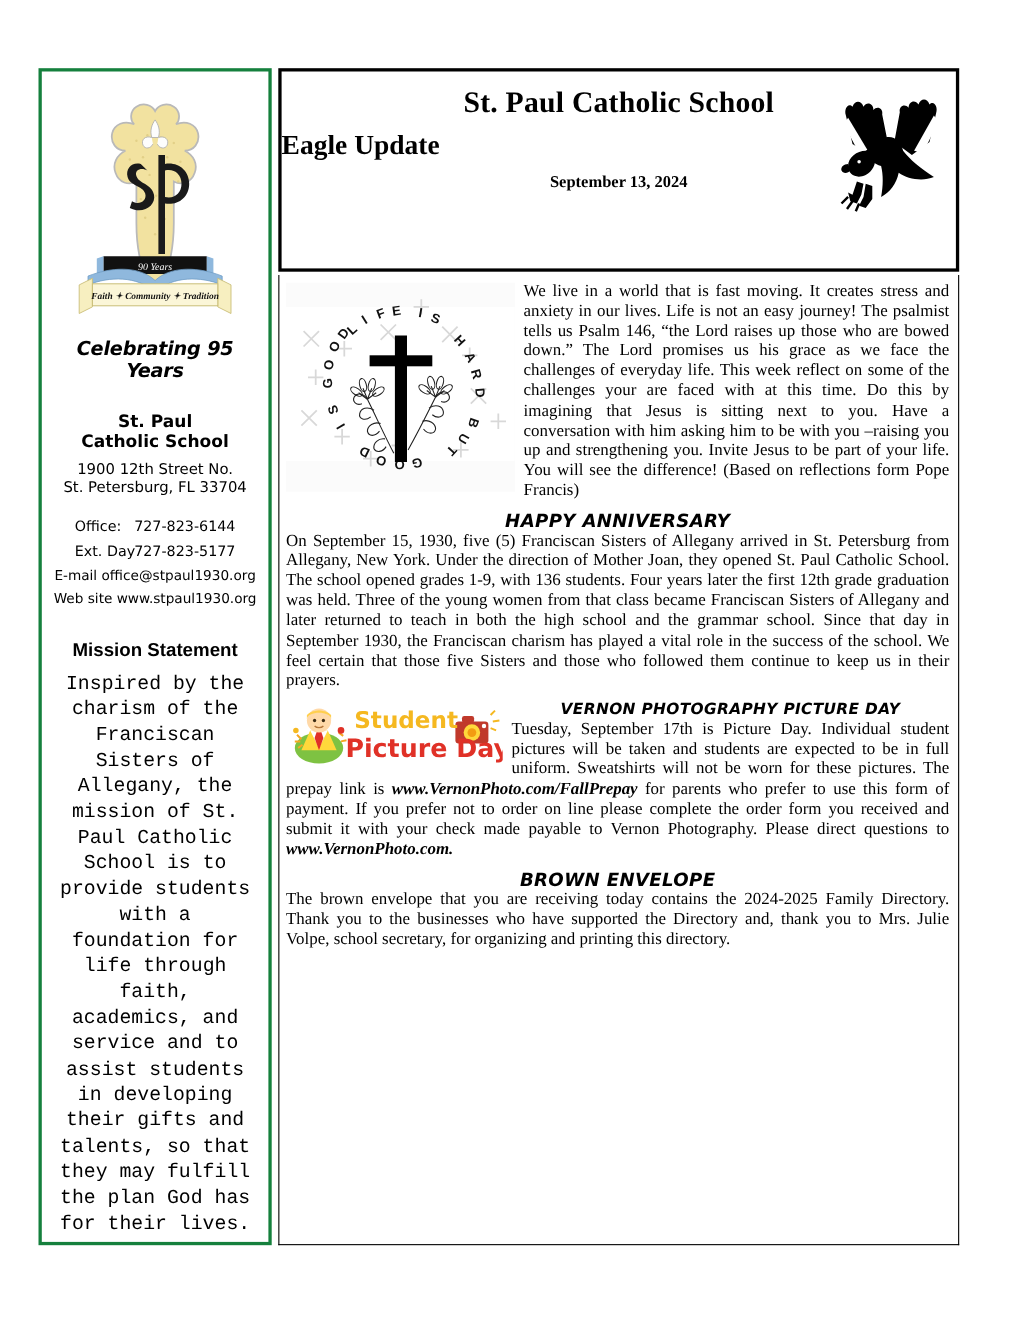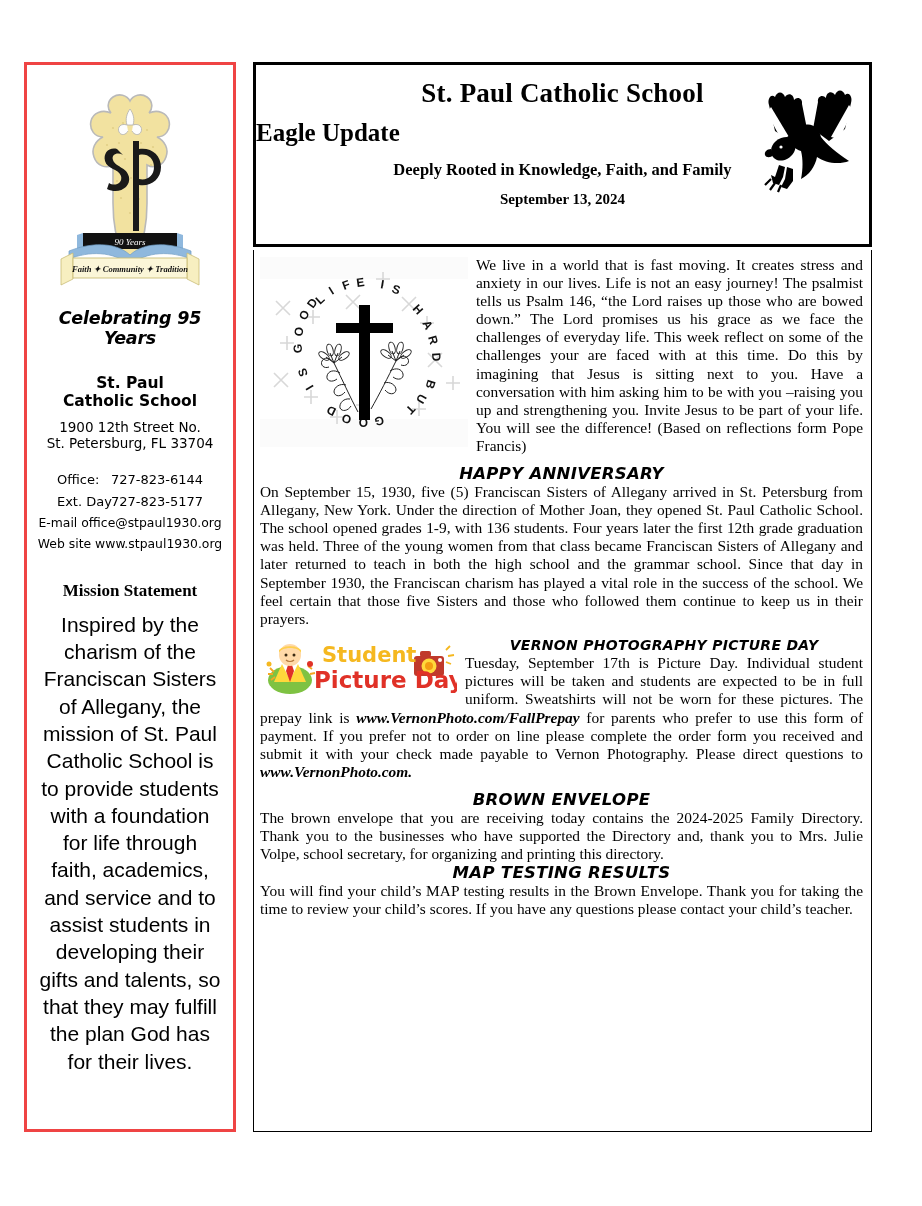--- a/index.html
+++ b/index.html
@@ -2,22 +2,22 @@
 <html><head>
 <meta charset="utf-8">
 <style>
   html,body{margin:0;padding:0;background:#ffffff;}
   body{width:922px;height:1206px;position:relative;font-family:"Liberation Serif",serif;color:#000;}
 
   .page{position:absolute;left:0;top:0;width:922px;height:1206px;}
 
   
   .sidebar{
-    position:absolute;left:24px;top:62px;width:212px;height:1070px;
-    border:3px solid #ef4444;box-sizing:border-box;
+    position:absolute;left:35px;top:62px;width:212px;height:1070px;
+    border:3px solid #15803d;box-sizing:border-box;
     padding:6px 8px 16px 8px;text-align:center;overflow:hidden;
   }
 
   
   .crest{width:150px;height:205px;margin:12px auto 0 auto;position:relative;}
   .crest svg{display:block;}
 
   .celebrating{
     font-family:"DejaVu Sans","Liberation Sans",sans-serif;
     font-weight:bold;font-style:italic;font-size:17.5px;
@@ -37,25 +37,25 @@
   }
   .contact .row{display:block;margin-bottom:9px;white-space:nowrap;}
   .contact .lab{display:inline-block;}
   .contact .val{display:inline-block;}
   .crow-1 .lab{width:54px;text-align:left;}
   .crow-2 .lab{width:54px;text-align:left;}
   .crow-3{font-size:12.4px;}
   .crow-4{font-size:12.4px;}
 
   .mission-title{
-    font-family:Liberation Serif, serif;font-weight:bold;font-size:17px;
+    font-family:Liberation Sans, sans-serif;font-weight:bold;font-size:17px;
     margin-top:30px;
   }
   .mission-body{
-    font-family:Liberation Sans, sans-serif;font-size:21px;line-height:1.30;
+    font-family:Liberation Mono, monospace;font-size:18px;line-height:1.30;
     margin-top:10px;padding:0 4px;
   }
 
   
   .headerbox{
     position:absolute;left:253px;top:62px;width:619px;height:185px;
     border:3px solid #000;box-sizing:border-box;overflow:hidden;
   }
   .h-title{
     font-family:"Liberation Serif",serif;font-weight:bold;font-size:27px;
@@ -201,21 +201,20 @@
       </span>
     </div>
 
     <div class="mission-title">Mission Statement</div>
     <div class="mission-body">Inspired by the charism of the Franciscan Sisters of Allegany, the mission of St. Paul Catholic School is to provide students with a foundation for life through faith, academics, and service and to assist students in developing their gifts and talents, so that they may fulfill the plan God has for their lives.</div>
   </div>
 
   <div class="headerbox">
     <div class="h-title">St. Paul Catholic School</div>
     <div class="h-sub">Eagle Update</div>
-    <div class="h-tag">Deeply Rooted in Knowledge, Faith, and Family</div>
     <div class="h-date">September 13, 2024</div>
 
     <div class="eagle">
       <svg viewBox="0 0 98 118" width="98" height="118">
         <g fill="#000">
 
           <path d="M8 26 C6 20 10 14 14 18 C16 12 22 12 24 18 C27 13 33 15 33 21
                    C36 17 42 19 41 25 L46 50 L30 62 L14 52 Z"></path>
           <path d="M10 28 L28 58 L20 60 L6 34 Z" fill="#fff"></path>
 
@@ -371,19 +370,15 @@
         <span class="heading-in">VERNON PHOTOGRAPHY PICTURE DAY</span><span>Tuesday, September 17th is Picture Day. Individual student pictures will be taken and students are expected to be in full uniform. Sweatshirts will not be worn for these pictures. The prepay link is </span><span class="ital-b">www.VernonPhoto.com/FallPrepay</span><span> for parents who prefer to use this form of payment. If you prefer not to order on line please complete the order form you received and submit it with your check made payable to Vernon Photography. Please direct questions to </span><span class="ital-b">www.VernonPhoto.com.</span>
       </div>
       <div class="clr"></div>
     </div>
 
     <div class="sect">
       <div class="heading">BROWN ENVELOPE</div>
       <div class="btext">The brown envelope that you are receiving today contains the 2024-2025 Family Directory. Thank you to the businesses who have supported the Directory and, thank you to Mrs. Julie Volpe, school secretary, for organizing and printing this directory.</div>
     </div>
 
-    <div>
-      <div class="heading">MAP TESTING RESULTS</div>
-      <div class="btext">You will find your child’s MAP testing results in the Brown Envelope. Thank you for taking the time to review your child’s scores. If you have any questions please contact your child’s teacher.</div>
-    </div>
 
   </div>
 </div>
 
 </body></html>

